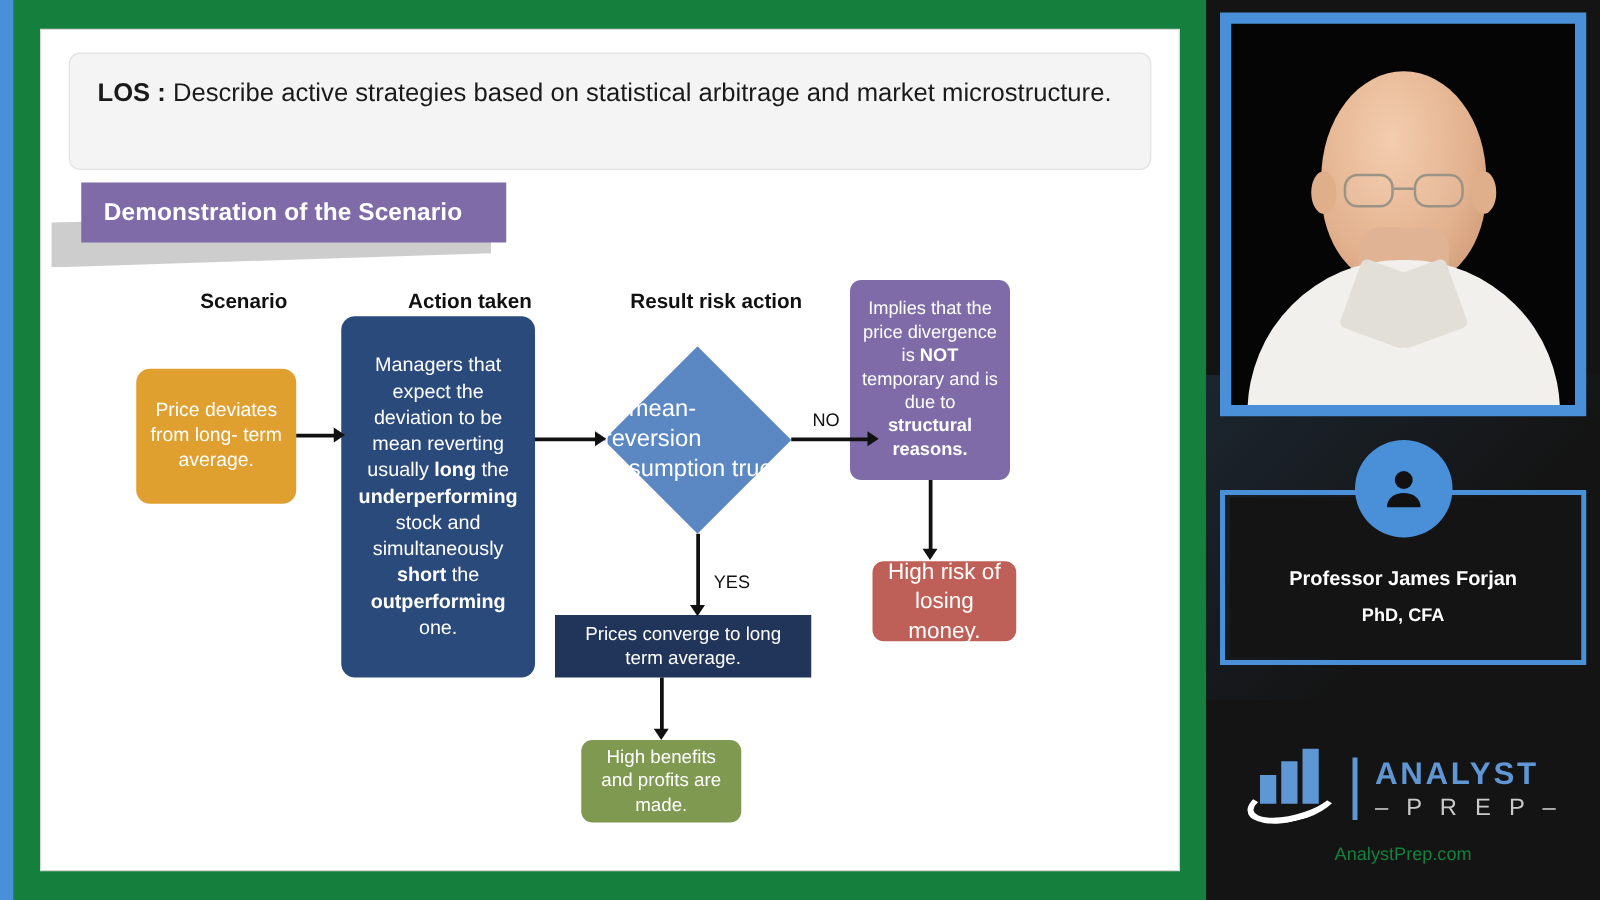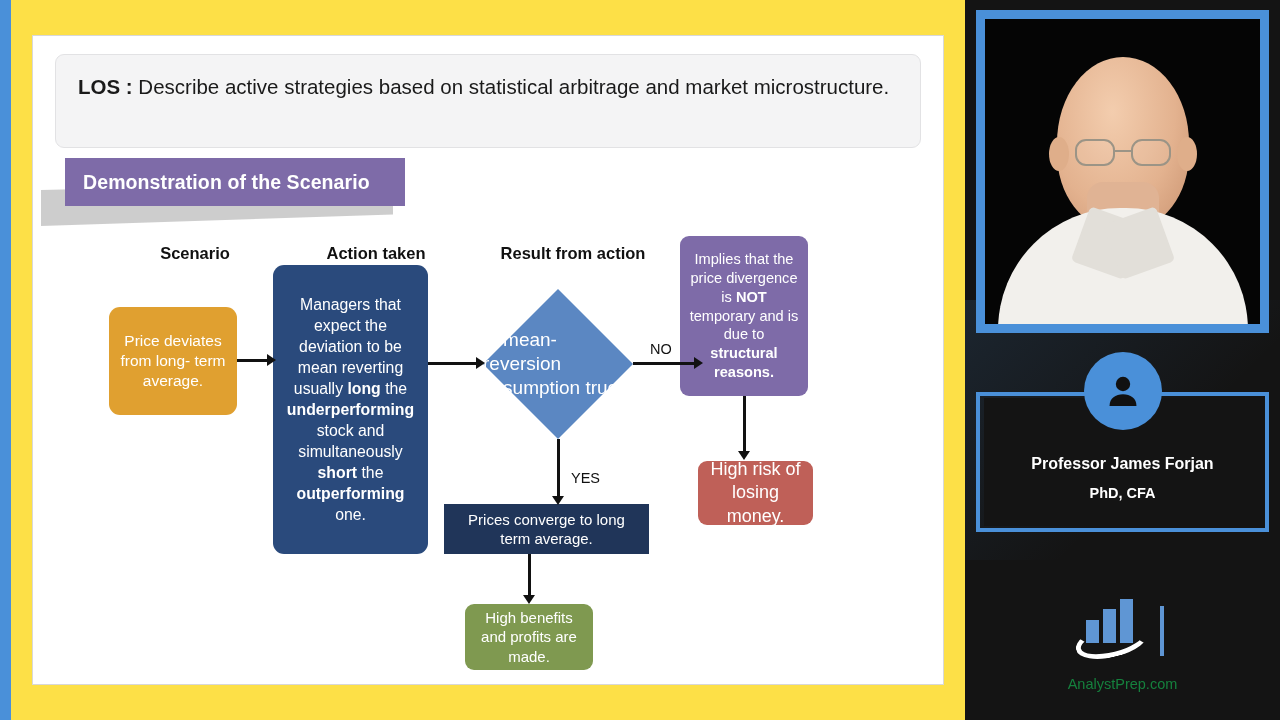--- a/index.html
+++ b/index.html
@@ -18,22 +18,22 @@
     position: absolute; left: 0; top: 0; width: 965px; height: 720px;
     background: #1d1d1d;
   }
   
   #viewer-edge-accent {
     position: absolute; left: 0; top: 0; width: 11px; height: 720px;
     background: #4a90d9;
   }
   #slide-frame {
     position: absolute; left: 11px; top: 0; width: 954px; height: 720px;
-    background: #fde047;
-    padding: 36px 22px;
+    background: #15803d;
+    padding: 24px 22px;
   }
   #slide-canvas {
     position: relative; width: 100%; height: 100%;
     background: #ffffff;
     box-shadow: 0 0 0 1px #d8d8d8;
     overflow: hidden;
   }
 
   
   #los-box {
@@ -320,21 +320,21 @@
 
         <div id="section-ribbon-wrap">
           <div id="ribbon-shadow"></div>
           <div id="section-ribbon">
             <span id="section-ribbon-label">Demonstration of the Scenario</span>
           </div>
         </div>
 
         <div class="col-head" id="head-scenario">Scenario</div>
         <div class="col-head" id="head-action">Action taken</div>
-        <div class="col-head" id="head-result">Result from action</div>
+        <div class="col-head" id="head-result">Result risk action</div>
 
         <div class="node" id="node-managers">
           <span><span>Managers that expect the deviation to be mean reverting usually </span><b>long</b><span> the </span><b>underperforming</b><span> stock and simultaneously </span><b>short</b><span> the </span><b>outperforming</b><span> one.</span></span>
         </div>
 
         <div class="node" id="node-price-deviates">Price deviates from long- term average.</div>
 
         <div id="node-decision-wrap">
           <div id="node-decision-shape"></div>
           <div id="node-decision-label">Is mean-reversion assumption true?</div>
@@ -409,18 +409,22 @@
 
     <div id="brand-block">
       <div id="brand-logo-row">
         <div id="brand-mark">
           <div class="brand-bar" id="brand-bar-1"></div>
           <div class="brand-bar" id="brand-bar-2"></div>
           <div class="brand-bar" id="brand-bar-3"></div>
           <div id="brand-swoosh"></div>
         </div>
         <div id="brand-divider"></div>
+        <div id="brand-words">
+          <span id="brand-word-analyst">ANALYST</span>
+          <span id="brand-word-prep">– P R E P –</span>
+        </div>
       </div>
       <div id="brand-url">AnalystPrep.com</div>
     </div>
   </div>
 
 </div>
 
 </body></html>

